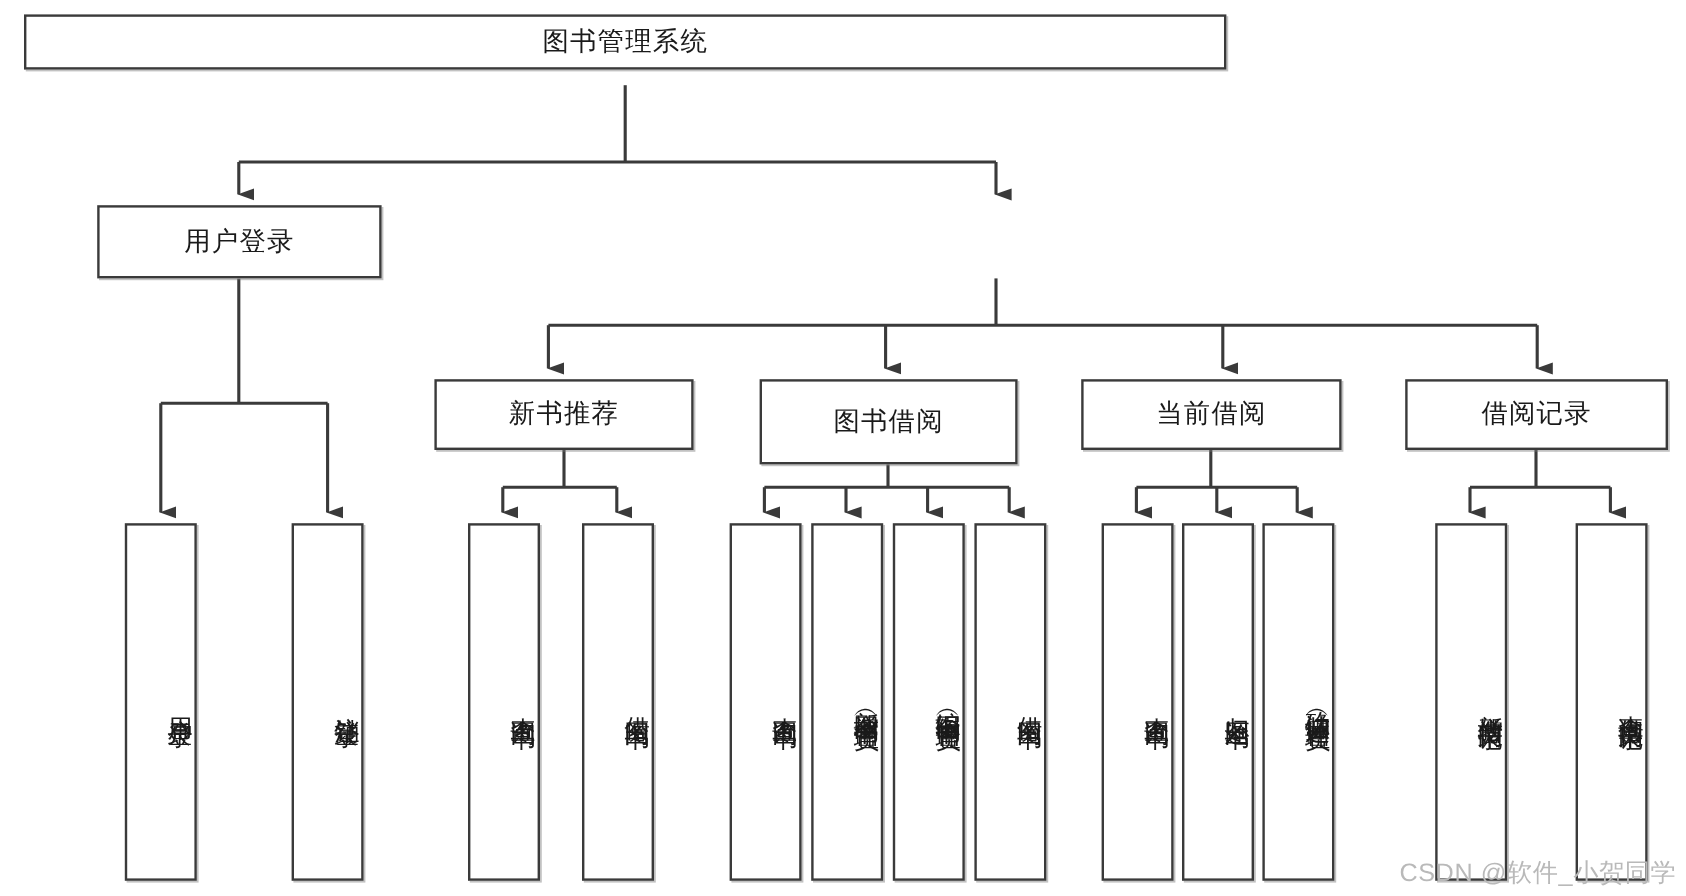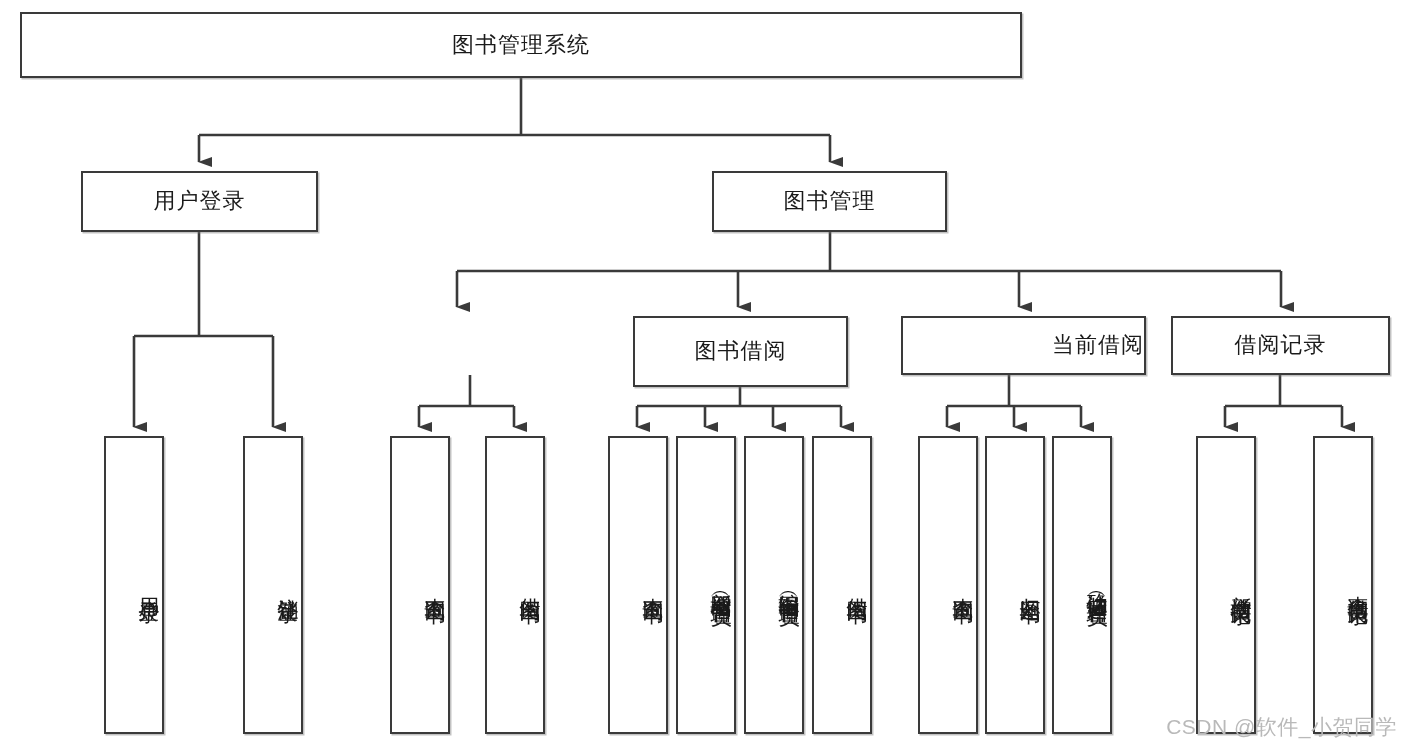--- a/index.html
+++ b/index.html
@@ -117,35 +117,35 @@
       <path d="M 1014 406 L 1014 427" marker-end="url(#arrow)"></path>
       <path d="M 1081 406 L 1081 427" marker-end="url(#arrow)"></path>
 
       <path d="M 1280 375 L 1280 406"></path>
       <path d="M 1225 406 L 1342 406"></path>
       <path d="M 1225 406 L 1225 427" marker-end="url(#arrow)"></path>
       <path d="M 1342 406 L 1342 427" marker-end="url(#arrow)"></path>
     </g>
   </svg>
 
-  <div class="node horiz" style="left:20px; top:12px; width:1002px; height:66px;">
+  <div class="node horiz" style="left:20px; top:12px; width:1002px; height:46px;">
     <span>图书管理系统</span>
   </div>
 
   <div class="node horiz" style="left:81px; top:171px; width:237px; height:61px;">
     <span>用户登录</span>
   </div>
-  <div class="node horiz" style="left:712px; top:171px; width:235px; height:61px;">
-    <span>图书管理</span>
+
+  <div class="node horiz" style="left:362px; top:316px; width:216px; height:59px;">
+    <span>新书推荐</span>
   </div>
-
   <div class="node horiz" style="left:633px; top:316px; width:215px; height:71px;">
     <span>图书借阅</span>
   </div>
-  <div class="node horiz" style="left:901px; top:316px; width:245px; height:59px;justify-content:flex-end;">
+  <div class="node horiz" style="left:901px; top:316px; width:217px; height:59px;">
     <span>当前借阅</span>
   </div>
   <div class="node horiz" style="left:1171px; top:316px; width:219px; height:59px;">
     <span>借阅记录</span>
   </div>
 
   <div class="node vert" style="left:104px; top:436px; width:60px; height:298px;">
     <span class="vlabel">用户登录</span>
   </div>
   <div class="node vert" style="left:243px; top:436px; width:60px; height:298px;">

